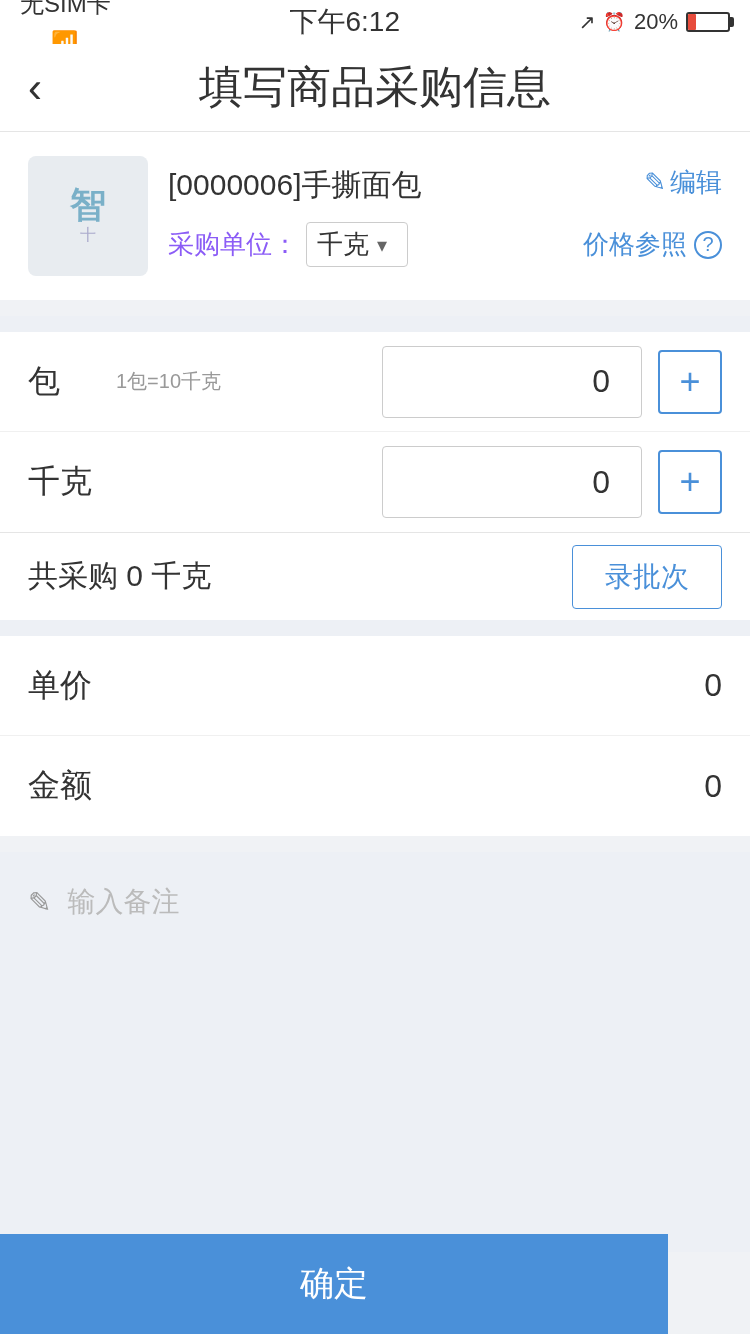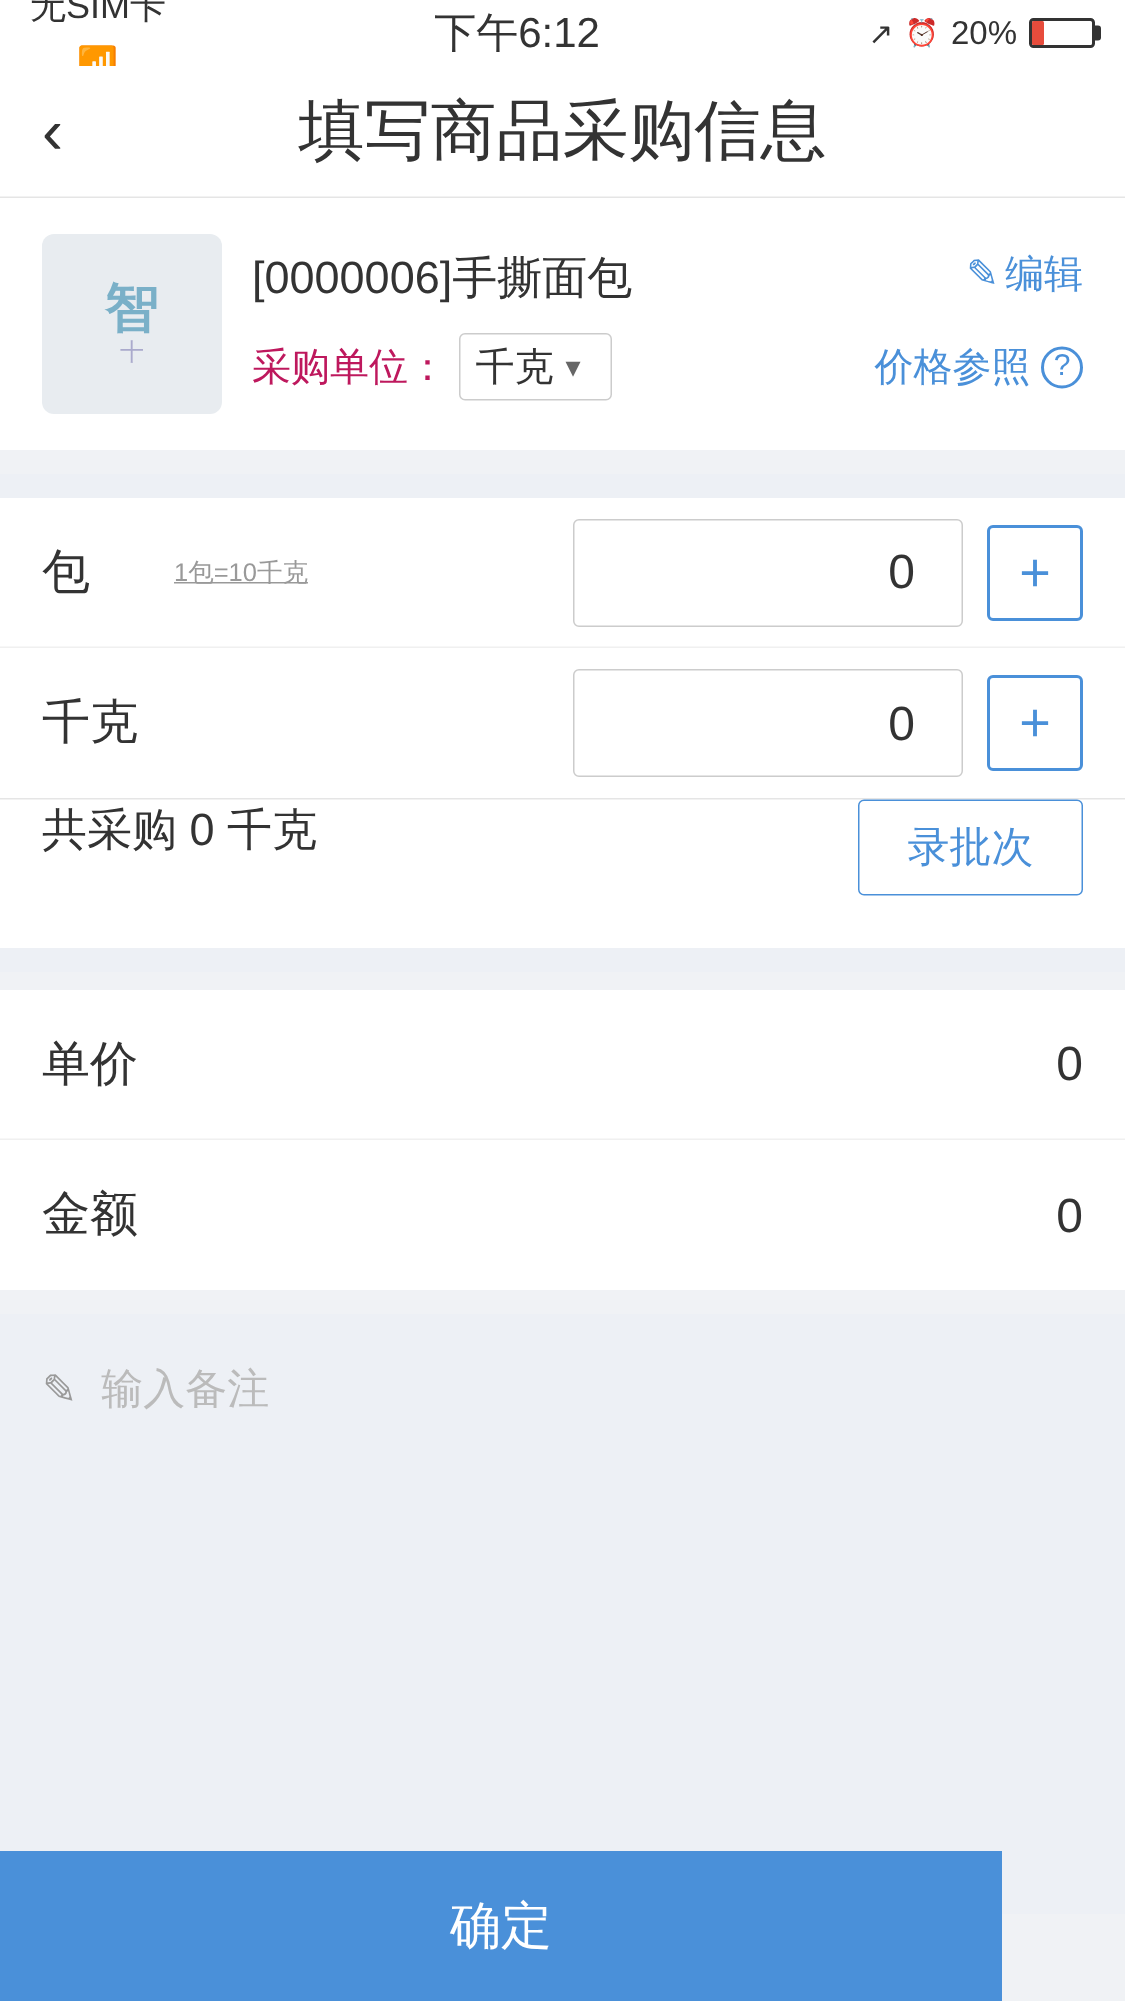--- a/index.html
+++ b/index.html
@@ -120,21 +120,21 @@
       gap: 4px;
       white-space: nowrap;
     }
     .product-unit {
       display: flex;
       align-items: center;
       justify-content: space-between;
     }
     .unit-label {
       font-size: 26px;
-      color: #be185d;
+      color: #8b5cf6;
     }
     .unit-select {
       border: 1px solid #ccc;
       border-radius: 4px;
       padding: 4px 20px 4px 10px;
       font-size: 26px;
       color: #333;
       background: #fff;
       position: relative;
       display: inline-flex;
@@ -169,24 +169,23 @@
     }
     .input-row:last-child {
       border-bottom: none;
     }
     .input-label {
       font-size: 32px;
       color: #333;
       min-width: 80px;
     }
     .input-sublabel {
-      font-size: 17px;
+      font-size: 20px;
       color: #999;
       margin-left: 8px;
-      text-decoration: underline;
     }
     .input-right {
       flex: 1;
       display: flex;
       align-items: center;
       justify-content: flex-end;
       gap: 16px;
     }
     .number-input {
       width: 260px;
@@ -211,44 +210,44 @@
       justify-content: center;
       font-size: 36px;
       color: #4a90d9;
       cursor: pointer;
     }
 
     
     .summary-row {
       background: #fff;
       display: flex;
-      align-items: flex-start;
+      align-items: center;
       justify-content: space-between;
       padding: 0 28px;
-      height: 100px;
+      height: 88px;
       border-top: 1px solid #e5e5e5;
     }
     .summary-text {
       font-size: 30px;
       color: #333;
     }
     .record-btn {
       border: 1px solid #4a90d9;
       border-radius: 4px;
       padding: 12px 32px;
       font-size: 28px;
       color: #4a90d9;
       background: #fff;
       cursor: pointer;
     }
 
     
     .price-section {
       background: #fff;
-      margin-top: 12px;
+      margin-top: 0;
     }
     .price-row {
       display: flex;
       align-items: center;
       justify-content: space-between;
       padding: 0 28px;
       height: 100px;
       border-bottom: 1px solid #f0f0f0;
     }
     .price-row:last-child {

